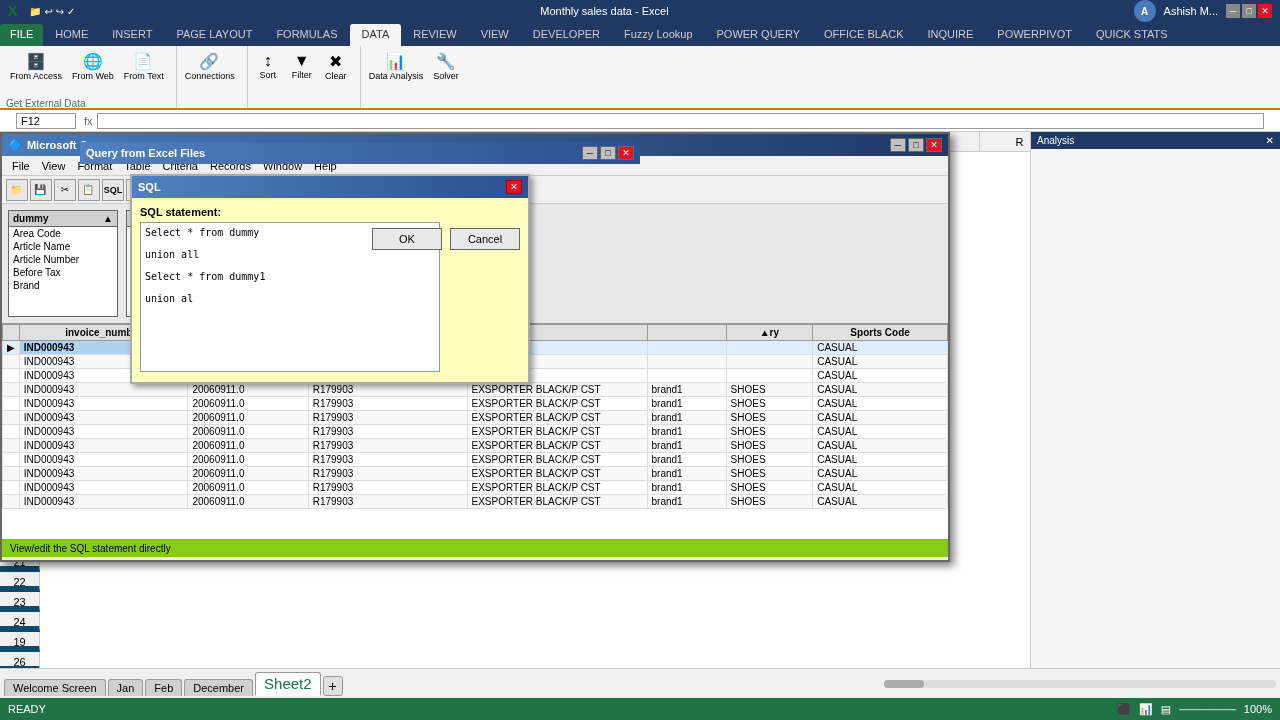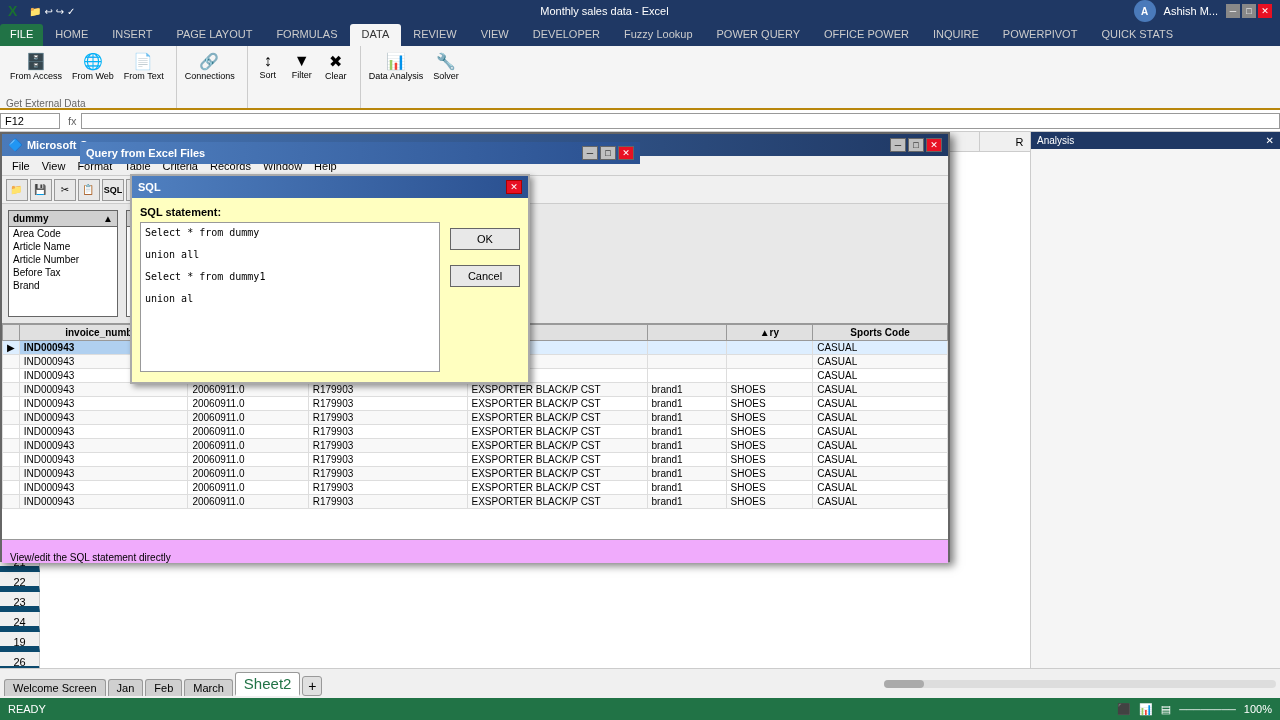--- a/index.html
+++ b/index.html
@@ -13,21 +13,21 @@
     .title-btn { width: 14px; height: 14px; background: #666; border: none; color: white; font-size: 9px; cursor: pointer; display: flex; align-items: center; justify-content: center; }
     .title-btn.close { background: #e81123; }
     .title-btn.min { background: #888; }
     .title-btn.max { background: #888; }
     .ribbon-tabs { display: flex; background: #1f3864; padding-top: 2px; }
     .ribbon-tab { padding: 4px 12px; font-size: 11px; color: #ccc; cursor: pointer; border-radius: 3px 3px 0 0; }
     .ribbon-tab.active { background: #f5f5f5; color: #333; }
     .ribbon-btn { display: flex; flex-direction: column; align-items: center; padding: 2px 4px; cursor: pointer; font-size: 10px; min-width: 32px; }
 
     
-    .formula-bar { display: flex; align-items: center; padding: 2px 0; border-bottom: 1px solid #ccc; background: white; height: 22px; }
+    .formula-bar { display: flex; align-items: center; padding: 2px 16px; border-bottom: 1px solid #ccc; background: white; height: 22px; }
     .name-box { width: 60px; border: 1px solid #999; font-size: 11px; padding: 1px 4px; margin-right: 4px; }
     .formula-bar-content { flex: 1; border: 1px solid #999; font-size: 11px; padding: 1px 4px; }
     .col-header { width: 80px; min-width: 80px; height: 20px; border-right: 1px solid #ccc; text-align: center; font-size: 11px; line-height: 20px; }
     .col-header.selected { background: #1f3864; color: white; }
     .row-num { height: 20px; border-bottom: 6px solid #0c4a6e; border-right: 1px solid #ccc; background: #f0f0f0; text-align: center; font-size: 11px; line-height: 20px; }
     .row-num.selected { background: #1f3864; color: white; }
 
     
     .mq-window { position: absolute; top: 0; left: 0; width: 960px; height: 420px; background: #f0f0f0; border: 2px solid #666; box-shadow: 4px 4px 8px rgba(0,0,0,0.5); }
     .mq-title-bar { background: linear-gradient(to right, #4a7aba, #1f3864); color: white; height: 22px; display: flex; align-items: center; justify-content: space-between; padding: 0 6px; font-size: 11px; font-weight: bold; }
@@ -40,21 +40,21 @@
     .mq-tool-btn { width: 22px; height: 22px; background: #e8e8e8; border: 1px solid #999; font-size: 10px; cursor: pointer; display: flex; align-items: center; justify-content: center; }
     .mq-table { width: 110px; border: 1px solid #666; background: white; font-size: 10px; }
     .mq-table-title { background: #d0d0d0; padding: 2px 4px; font-weight: bold; border-bottom: 1px solid #666; text-align: center; display: flex; justify-content: space-between; align-items: center; }
     .mq-table-scroll { height: 80px; overflow-y: auto; }
     .mq-table-item { padding: 1px 4px; }
     .mq-grid { width: 100%; border-collapse: collapse; font-size: 10px; }
     .mq-grid th { background: #e0e0e0; border: 1px solid #999; padding: 2px 4px; position: sticky; top: 0; white-space: nowrap; font-weight: bold; }
     .mq-grid td { border: 1px solid #ddd; padding: 1px 4px; white-space: nowrap; }
     .mq-grid tr:first-child td { background: #ddeeff; }
     .mq-grid tr:nth-child(even) td { background: #f8f8f8; }
-    .mq-status { height: 24px; background: #f0abfc; border-top: 1px solid #999; display: flex; align-items: flex-end; padding: 0 8px; font-size: 10px; }
+    .mq-status { height: 18px; background: #84cc16; border-top: 1px solid #999; display: flex; align-items: center; padding: 0 8px; font-size: 10px; }
 
     
     .sql-dialog { position: absolute; top: 50px; left: 200px; width: 400px; background: #ffffc0; border: 2px solid #999; box-shadow: 4px 4px 8px rgba(0,0,0,0.5); }
     .sql-title-bar { background: linear-gradient(to right, #4a7aba, #1f3864); color: white; height: 22px; display: flex; align-items: center; justify-content: space-between; padding: 0 6px; font-size: 11px; font-weight: bold; }
     .sql-title-close { width: 16px; height: 14px; background: #e81123; border: 1px solid #a00; color: white; font-size: 9px; cursor: pointer; display: flex; align-items: center; justify-content: center; }
     .sql-label { font-size: 11px; margin-bottom: 4px; font-weight: bold; }
     .sql-btn { width: 70px; padding: 3px 8px; background: #e8e8e8; border: 1px solid #666; font-size: 11px; cursor: pointer; text-align: center; }
     .qfe-title-bar { background: linear-gradient(to right, #6080b0, #3060a0); color: white; height: 22px; display: flex; align-items: center; justify-content: space-between; padding: 0 6px; font-size: 11px; font-weight: bold; }
     .qfe-controls { display: flex; gap: 2px; }
     .qfe-btn { width: 16px; height: 14px; background: #c0c0c0; border: 1px solid #666; font-size: 9px; cursor: pointer; display: flex; align-items: center; justify-content: center; }
@@ -96,21 +96,21 @@
     <div class="ribbon-tab">HOME</div>
     <div class="ribbon-tab">INSERT</div>
     <div class="ribbon-tab">PAGE LAYOUT</div>
     <div class="ribbon-tab">FORMULAS</div>
     <div class="ribbon-tab active">DATA</div>
     <div class="ribbon-tab">REVIEW</div>
     <div class="ribbon-tab">VIEW</div>
     <div class="ribbon-tab">DEVELOPER</div>
     <div class="ribbon-tab">Fuzzy Lookup</div>
     <div class="ribbon-tab">POWER QUERY</div>
-    <div class="ribbon-tab">OFFICE POWER</div>
+    <div class="ribbon-tab">OFFICE BLACK</div>
     <div class="ribbon-tab">INQUIRE</div>
     <div class="ribbon-tab">POWERPIVOT</div>
     <div class="ribbon-tab">QUICK STATS</div>
   </div>
 
   <div style="background:#f5f5f5; border-bottom:2px solid #b8860b; height:64px; display:flex; align-items:center; padding:0 6px; gap:4px; overflow:hidden;">
 
     <div style="display:flex; flex-direction:column; align-items:flex-start; border-right:1px solid #ccc; padding-right:8px; height:100%; justify-content:flex-start; padding-top:4px;">
       <div style="display:flex; gap:2px;">
         <div class="ribbon-btn">
@@ -495,36 +495,36 @@
           <div style="margin-right:80px;">
             <div class="sql-label" style="font-size:11px; margin-bottom:4px; font-weight:bold;">SQL statement:</div>
             <textarea style="width: 100%; height: 150px; font-family: monospace; font-size: 10px; border: 1px solid rgb(153, 153, 153); padding: 4px; background: white; resize: none; outline: none;">Select * from dummy
 
 union all
 
 Select * from dummy1
 
 union al</textarea>
           </div>
-          <div style="position:absolute; right:8px; top:30px; display:flex; flex-direction:column; gap:15px;">
+          <div style="position:absolute; right:8px; top:30px; display:flex; flex-direction:row; gap:8px;">
             <button class="sql-btn" style="width:70px; padding:4px 8px; background:#e8e8e8; border:1px solid #666; font-size:11px; cursor:pointer;">OK</button>
             <button class="sql-btn" style="width:70px; padding:4px 8px; background:#e8e8e8; border:1px solid #666; font-size:11px; cursor:pointer;">Cancel</button>
           </div>
         </div>
       </div>
     </div>
 
   </div>
 
   <div style="display:flex; height:30px; background:#f0f0f0; border-top:1px solid #ccc; align-items:center;">
     <div style="display:flex; align-items:flex-end; flex:1; padding:0 4px; gap:2px;">
       <div class="sheet-tab" style="padding:2px 8px; background:#d0d0d0; border:1px solid #999; border-bottom:none; font-size:11px; cursor:pointer; border-radius:3px 3px 0 0;">Welcome Screen</div>
       <div class="sheet-tab" style="padding:2px 8px; background:#d0d0d0; border:1px solid #999; border-bottom:none; font-size:11px; cursor:pointer; border-radius:3px 3px 0 0;">Jan</div>
       <div class="sheet-tab" style="padding:2px 8px; background:#d0d0d0; border:1px solid #999; border-bottom:none; font-size:11px; cursor:pointer; border-radius:3px 3px 0 0;">Feb</div>
-      <div class="sheet-tab" style="padding:2px 8px; background:#d0d0d0; border:1px solid #999; border-bottom:none; font-size:11px; cursor:pointer; border-radius:3px 3px 0 0;">March</div>
+      <div class="sheet-tab" style="padding:2px 8px; background:#d0d0d0; border:1px solid #999; border-bottom:none; font-size:11px; cursor:pointer; border-radius:3px 3px 0 0;">December</div>
       <div class="sheet-tab active" style="padding:2px 8px; background:white; border:1px solid #999; border-bottom:2px solid white; font-size:15px; cursor:pointer; border-radius:3px 3px 0 0; color:#217346; font-weight:normal;">Sheet2</div>
       <div class="sheet-tab-add" style="width:20px; height:20px; background:#e0e0e0; border:1px solid #999; display:flex; align-items:center; justify-content:center; cursor:pointer; font-size:14px; border-radius:3px;">+</div>
     </div>
 
     <div style="width:400px; height:15px; background:#f0f0f0; display:flex; align-items:center;">
       <div style="flex:1; height:8px; background:#ddd; border-radius:4px; margin:0 4px; position:relative;">
         <div style="width:40px; height:8px; background:#aaa; border-radius:4px; position:absolute; left:0;"></div>
       </div>
     </div>
   </div>

